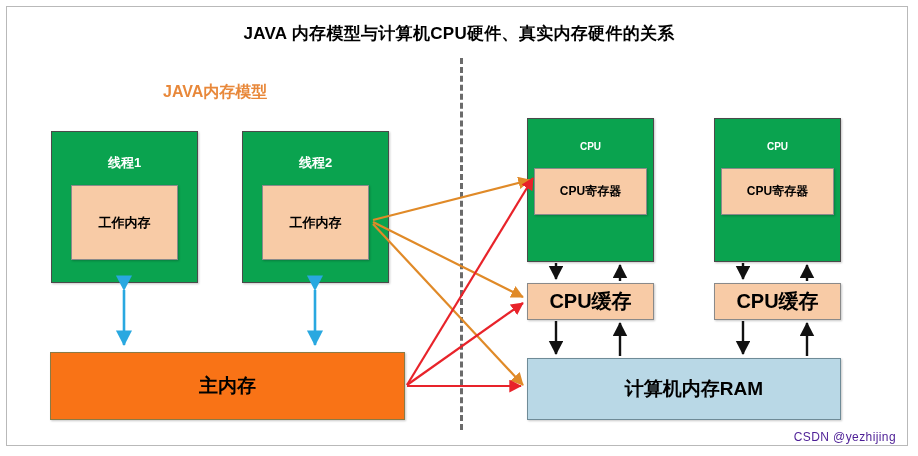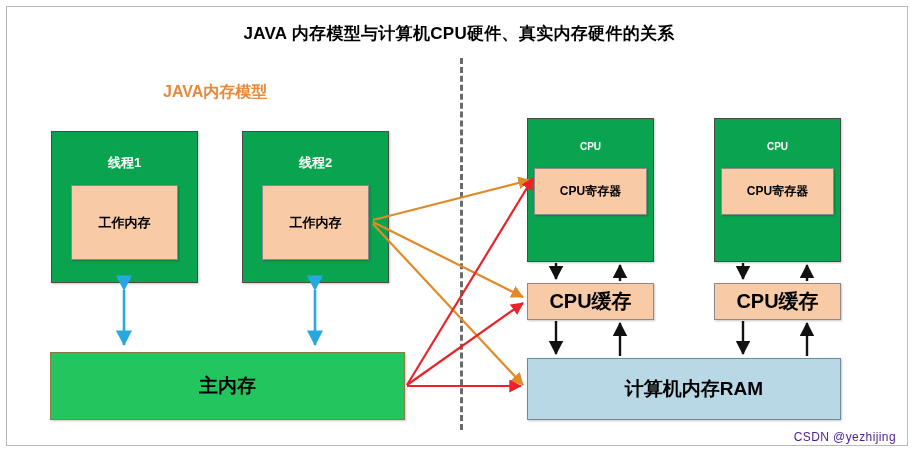--- a/index.html
+++ b/index.html
@@ -67,21 +67,21 @@
     background:#f8cba6;
     border:1px solid #8a8a8a;
     color:#000;
     align-items:center;
   }
   .peach>.lbl{font-size:13px;font-weight:bold;}
   .peach.reg>.lbl{font-size:12px;}
   .peach.cache>.lbl{font-size:20px;}
 
   .amber{
-    background:#22c55e;
+    background:#f97316;
     border:1px solid #8a7a45;
     color:#000;
     align-items:center;
   }
   .amber>.lbl{font-size:19px;font-weight:bold;}
 
   .bluebox{
     background:#b9d8e6;
     border:1px solid #6f8b97;
     color:#000;

